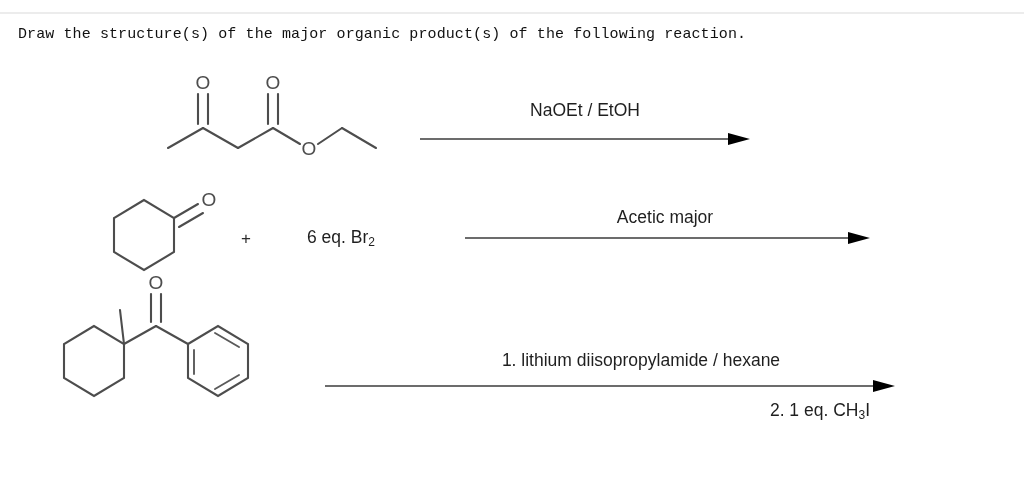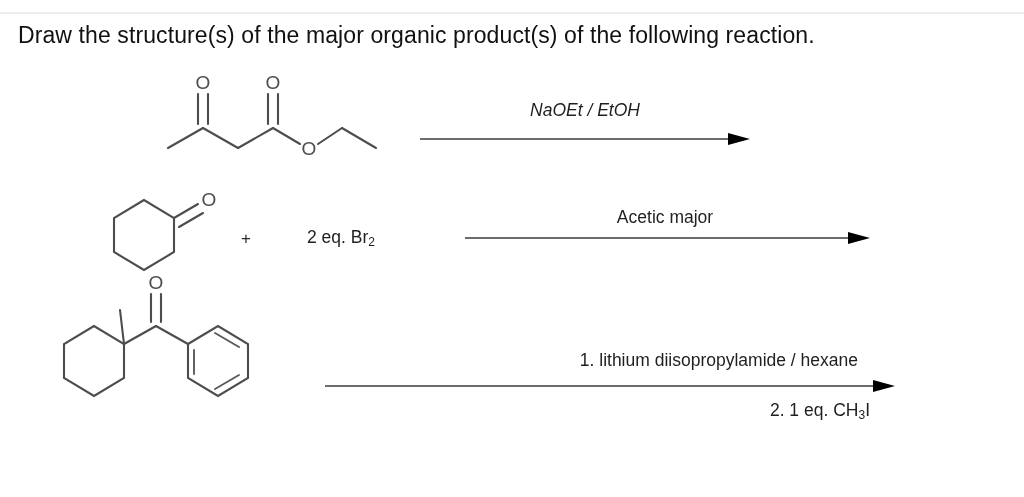--- a/index.html
+++ b/index.html
@@ -26,22 +26,22 @@
     left: 0;
     top: 12px;
     width: 1024px;
     height: 2px;
     background: #ececec;
   }
   .prompt {
     position: absolute;
     left: 18px;
     top: 22px;
-    font-family: Liberation Sans, sans-serif;
-    font-size: 23px;
+    font-family: Liberation Mono, monospace;
+    font-size: 15px;
     line-height: 26px;
     color: #111111;
     white-space: nowrap;
     letter-spacing: 0.1px;
   }
   .scheme {
     position: absolute;
   }
   svg.struct {
     display: block;
@@ -139,21 +139,21 @@
 
       <path class="bond" d="M 108 58 L 108 28"></path>
       <path class="bond" d="M 118 58 L 118 28"></path>
 
       <text class="atom-label" x="43" y="16">O</text>
       <text class="atom-label" x="113" y="16">O</text>
       <text class="atom-label" x="149" y="82">O</text>
     </svg>
   </div>
 
-  <div class="reagent-text" style="left:470px; top:100px; width:230px;font-style:italic;">NaOEt / EtOH</div>
+  <div class="reagent-text" style="left:470px; top:100px; width:230px;">NaOEt / EtOH</div>
 
   <div class="arrow" style="left:420px; top:132px; width:330px;">
     <svg width="330" height="14" viewBox="0 0 330 14">
       <line class="arrow-line" x1="0" y1="7" x2="312" y2="7"></line>
       <polygon class="arrow-head" points="308,1 330,7 308,13"></polygon>
     </svg>
   </div>
 
   <div class="scheme" style="left:108px; top:186px;">
     <svg class="struct" width="120" height="96" viewBox="0 0 120 96">
@@ -161,21 +161,21 @@
       <path class="bond" d="M 36 14 L 6 32 L 6 66 L 36 84 L 66 66 L 66 32 Z"></path>
 
       <path class="bond" d="M 66 32 L 90 18"></path>
       <path class="bond" d="M 71 41 L 95 27"></path>
       <text class="atom-label" x="101" y="13">O</text>
     </svg>
   </div>
 
   <div class="plus-sign" style="left:241px; top:230px;">+</div>
 
-  <div class="eq-label" style="left:307px; top:227px;"><span>2 eq. Br</span><sub>2</sub></div>
+  <div class="eq-label" style="left:307px; top:227px;"><span>6 eq. Br</span><sub>2</sub></div>
 
   <div class="reagent-text" style="left:545px; top:207px; width:240px;">Acetic major</div>
 
   <div class="arrow" style="left:465px; top:231px; width:405px;">
     <svg width="405" height="14" viewBox="0 0 405 14">
       <line class="arrow-line" x1="0" y1="7" x2="387" y2="7"></line>
       <polygon class="arrow-head" points="383,1 405,7 383,13"></polygon>
     </svg>
   </div>
 
@@ -196,21 +196,21 @@
       <path class="bond" d="M 140 52 L 170 34 L 200 52 L 200 86 L 170 104 L 140 86 Z"></path>
 
       <path class="bond-thin" d="M 146 58 L 146 82"></path>
       <path class="bond-thin" d="M 167 41 L 191 55"></path>
       <path class="bond-thin" d="M 191 83 L 167 97"></path>
 
       <text class="atom-label" x="108" y="-10">O</text>
     </svg>
   </div>
 
-  <div class="reagent-text" style="left:368px; top:350px; width:490px;text-align:right;">1. lithium diisopropylamide / hexane</div>
+  <div class="reagent-text" style="left:396px; top:350px; width:490px;">1. lithium diisopropylamide / hexane</div>
 
   <div class="arrow" style="left:325px; top:379px; width:570px;">
     <svg width="570" height="14" viewBox="0 0 570 14">
       <line class="arrow-line" x1="0" y1="7" x2="552" y2="7"></line>
       <polygon class="arrow-head" points="548,1 570,7 548,13"></polygon>
     </svg>
   </div>
 
   <div class="reagent-text" style="left:380px; top:400px; width:490px;text-align:right;"><span>2. 1 eq. CH</span><sub>3</sub><span>I</span></div>
 

